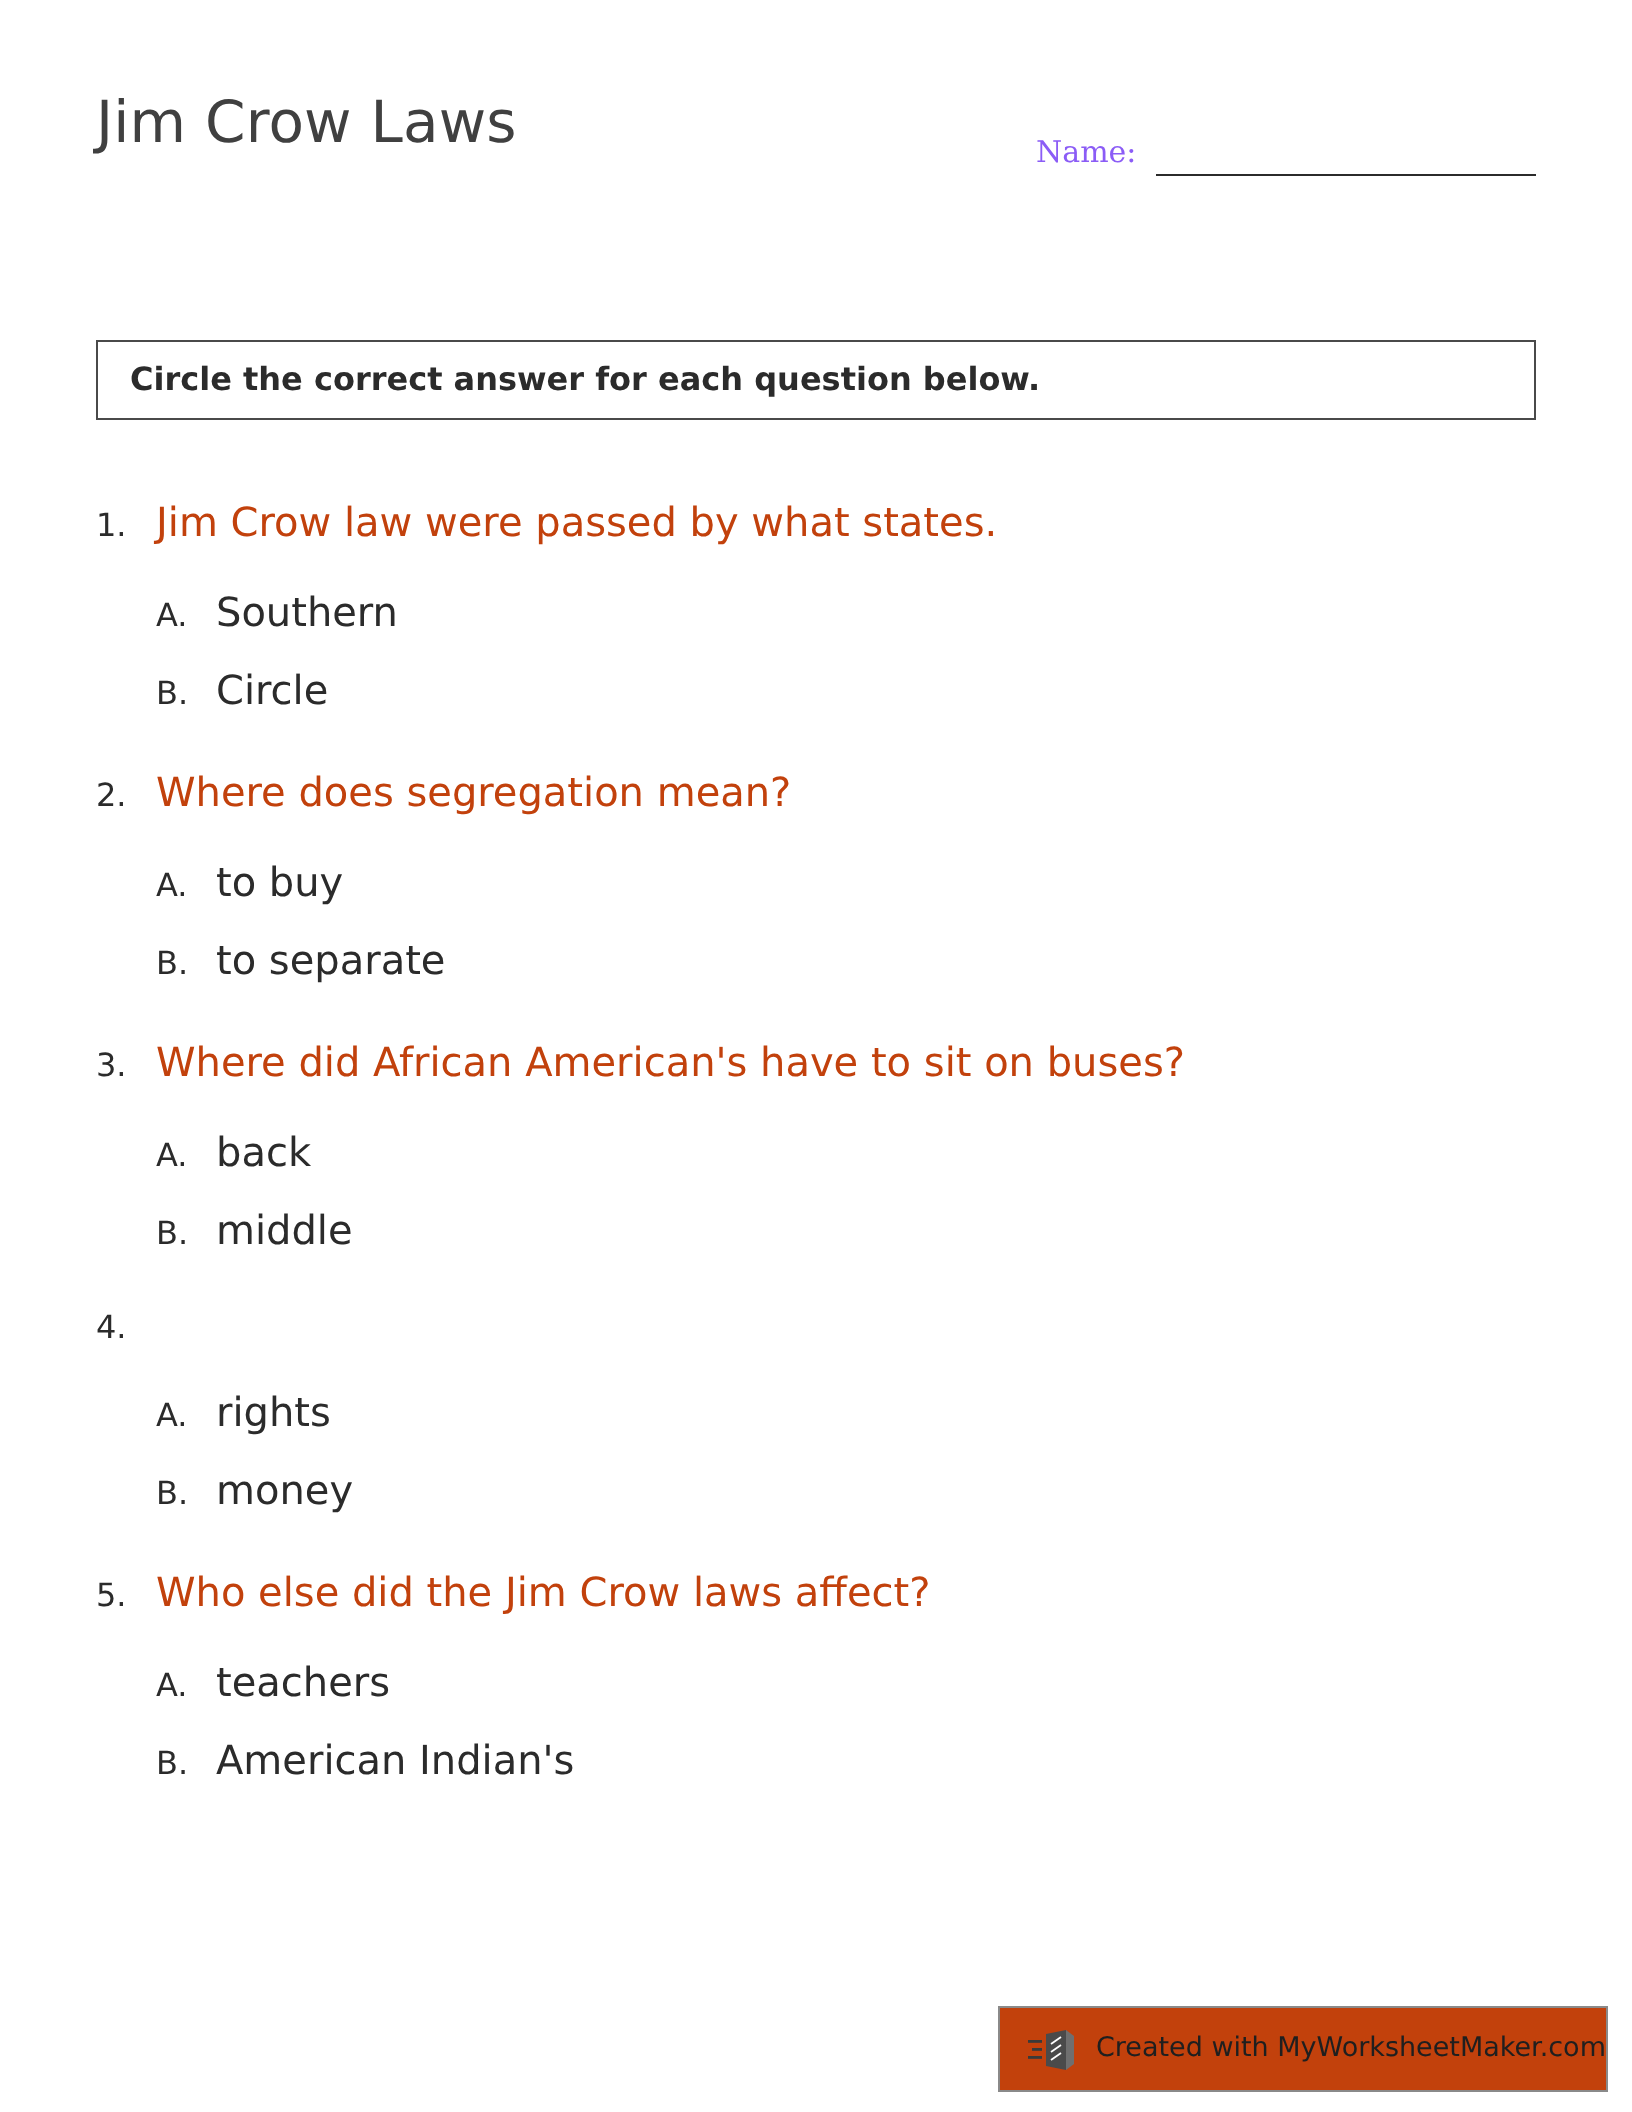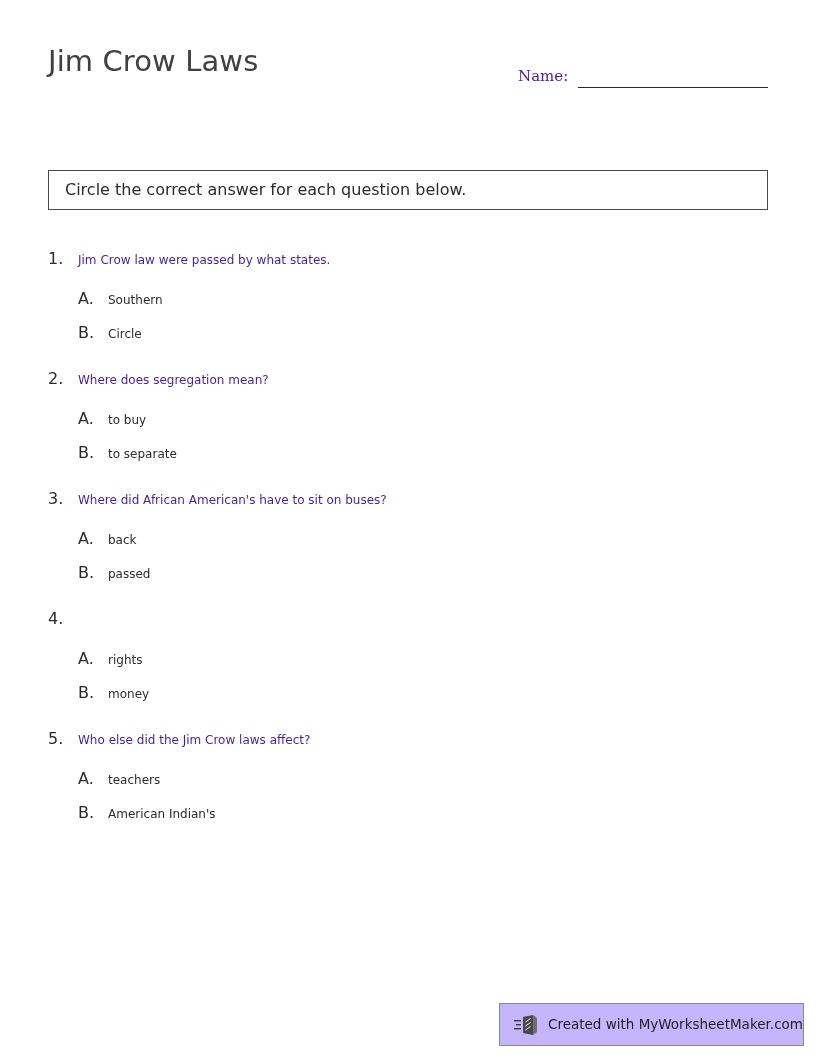--- a/index.html
+++ b/index.html
@@ -43,21 +43,21 @@
   }
   .meta-row {
     display: flex;
     align-items: flex-end;
     justify-content: flex-end;
     height: 38px;
   }
   .meta-label {
     font-family: "DejaVu Serif", "Liberation Serif", serif;
     font-size: 15px;
-    color: #4c1d95;
+    color: #8b5cf6;
     padding-right: 10px;
     padding-bottom: 3px;
     white-space: nowrap;
   }
   .meta-line {
     width: 192px;
     border-bottom: 1.4px solid #2b2b2b;
     height: 20px;
   }
 
@@ -71,20 +71,21 @@
     box-sizing: border-box;
     border: 1.2px solid #4a4a4a;
     display: flex;
     align-items: center;
     padding-left: 16px;
   }
   .instruction-text {
     font-size: 16px;
     color: #2b2b2b;
     line-height: 1.2;
+    font-weight: bold;
   }
 
   
   .questions {
     position: absolute;
     left: 48px;
     top: 249px;
     width: 720px;
   }
   .question-block {
@@ -96,53 +97,53 @@
     margin-bottom: 20px;
   }
   .question-number {
     width: 30px;
     flex: 0 0 30px;
     font-size: 16px;
     color: #2b2b2b;
     line-height: 1.25;
   }
   .question-text {
-    font-size: 12px;
-    color: #4c1d95;
+    font-size: 20px;
+    color: #c2410c;
     line-height: 1.25;
   }
   .option-line {
     display: flex;
     align-items: baseline;
     margin-left: 30px;
     margin-bottom: 14px;
   }
   .option-letter {
     width: 30px;
     flex: 0 0 30px;
     font-size: 16px;
     color: #2b2b2b;
     line-height: 1.25;
   }
   .option-text {
-    font-size: 12px;
+    font-size: 20px;
     color: #2b2b2b;
     line-height: 1.25;
   }
 
   
   .footer-badge {
     position: absolute;
     left: 499px;
     top: 1003px;
     width: 305px;
     height: 43px;
     box-sizing: border-box;
     border: 1px solid #8a8a8a;
-    background: #c4b5fd;
+    background: #c2410c;
     display: flex;
     align-items: center;
     padding-left: 14px;
   }
   .footer-logo {
     width: 26px;
     height: 22px;
     flex: 0 0 26px;
     margin-right: 8px;
     display: block;
@@ -210,21 +211,21 @@
       <div class="question-line">
         <span class="question-number">3.</span>
         <span class="question-text">Where did African American's have to sit on buses?</span>
       </div>
       <div class="option-line">
         <span class="option-letter">A.</span>
         <span class="option-text">back</span>
       </div>
       <div class="option-line">
         <span class="option-letter">B.</span>
-        <span class="option-text">passed</span>
+        <span class="option-text">middle</span>
       </div>
     </div>
 
     <div class="question-block">
       <div class="question-line">
         <span class="question-number">4.</span>
       </div>
       <div class="option-line">
         <span class="option-letter">A.</span>
         <span class="option-text">rights</span>

